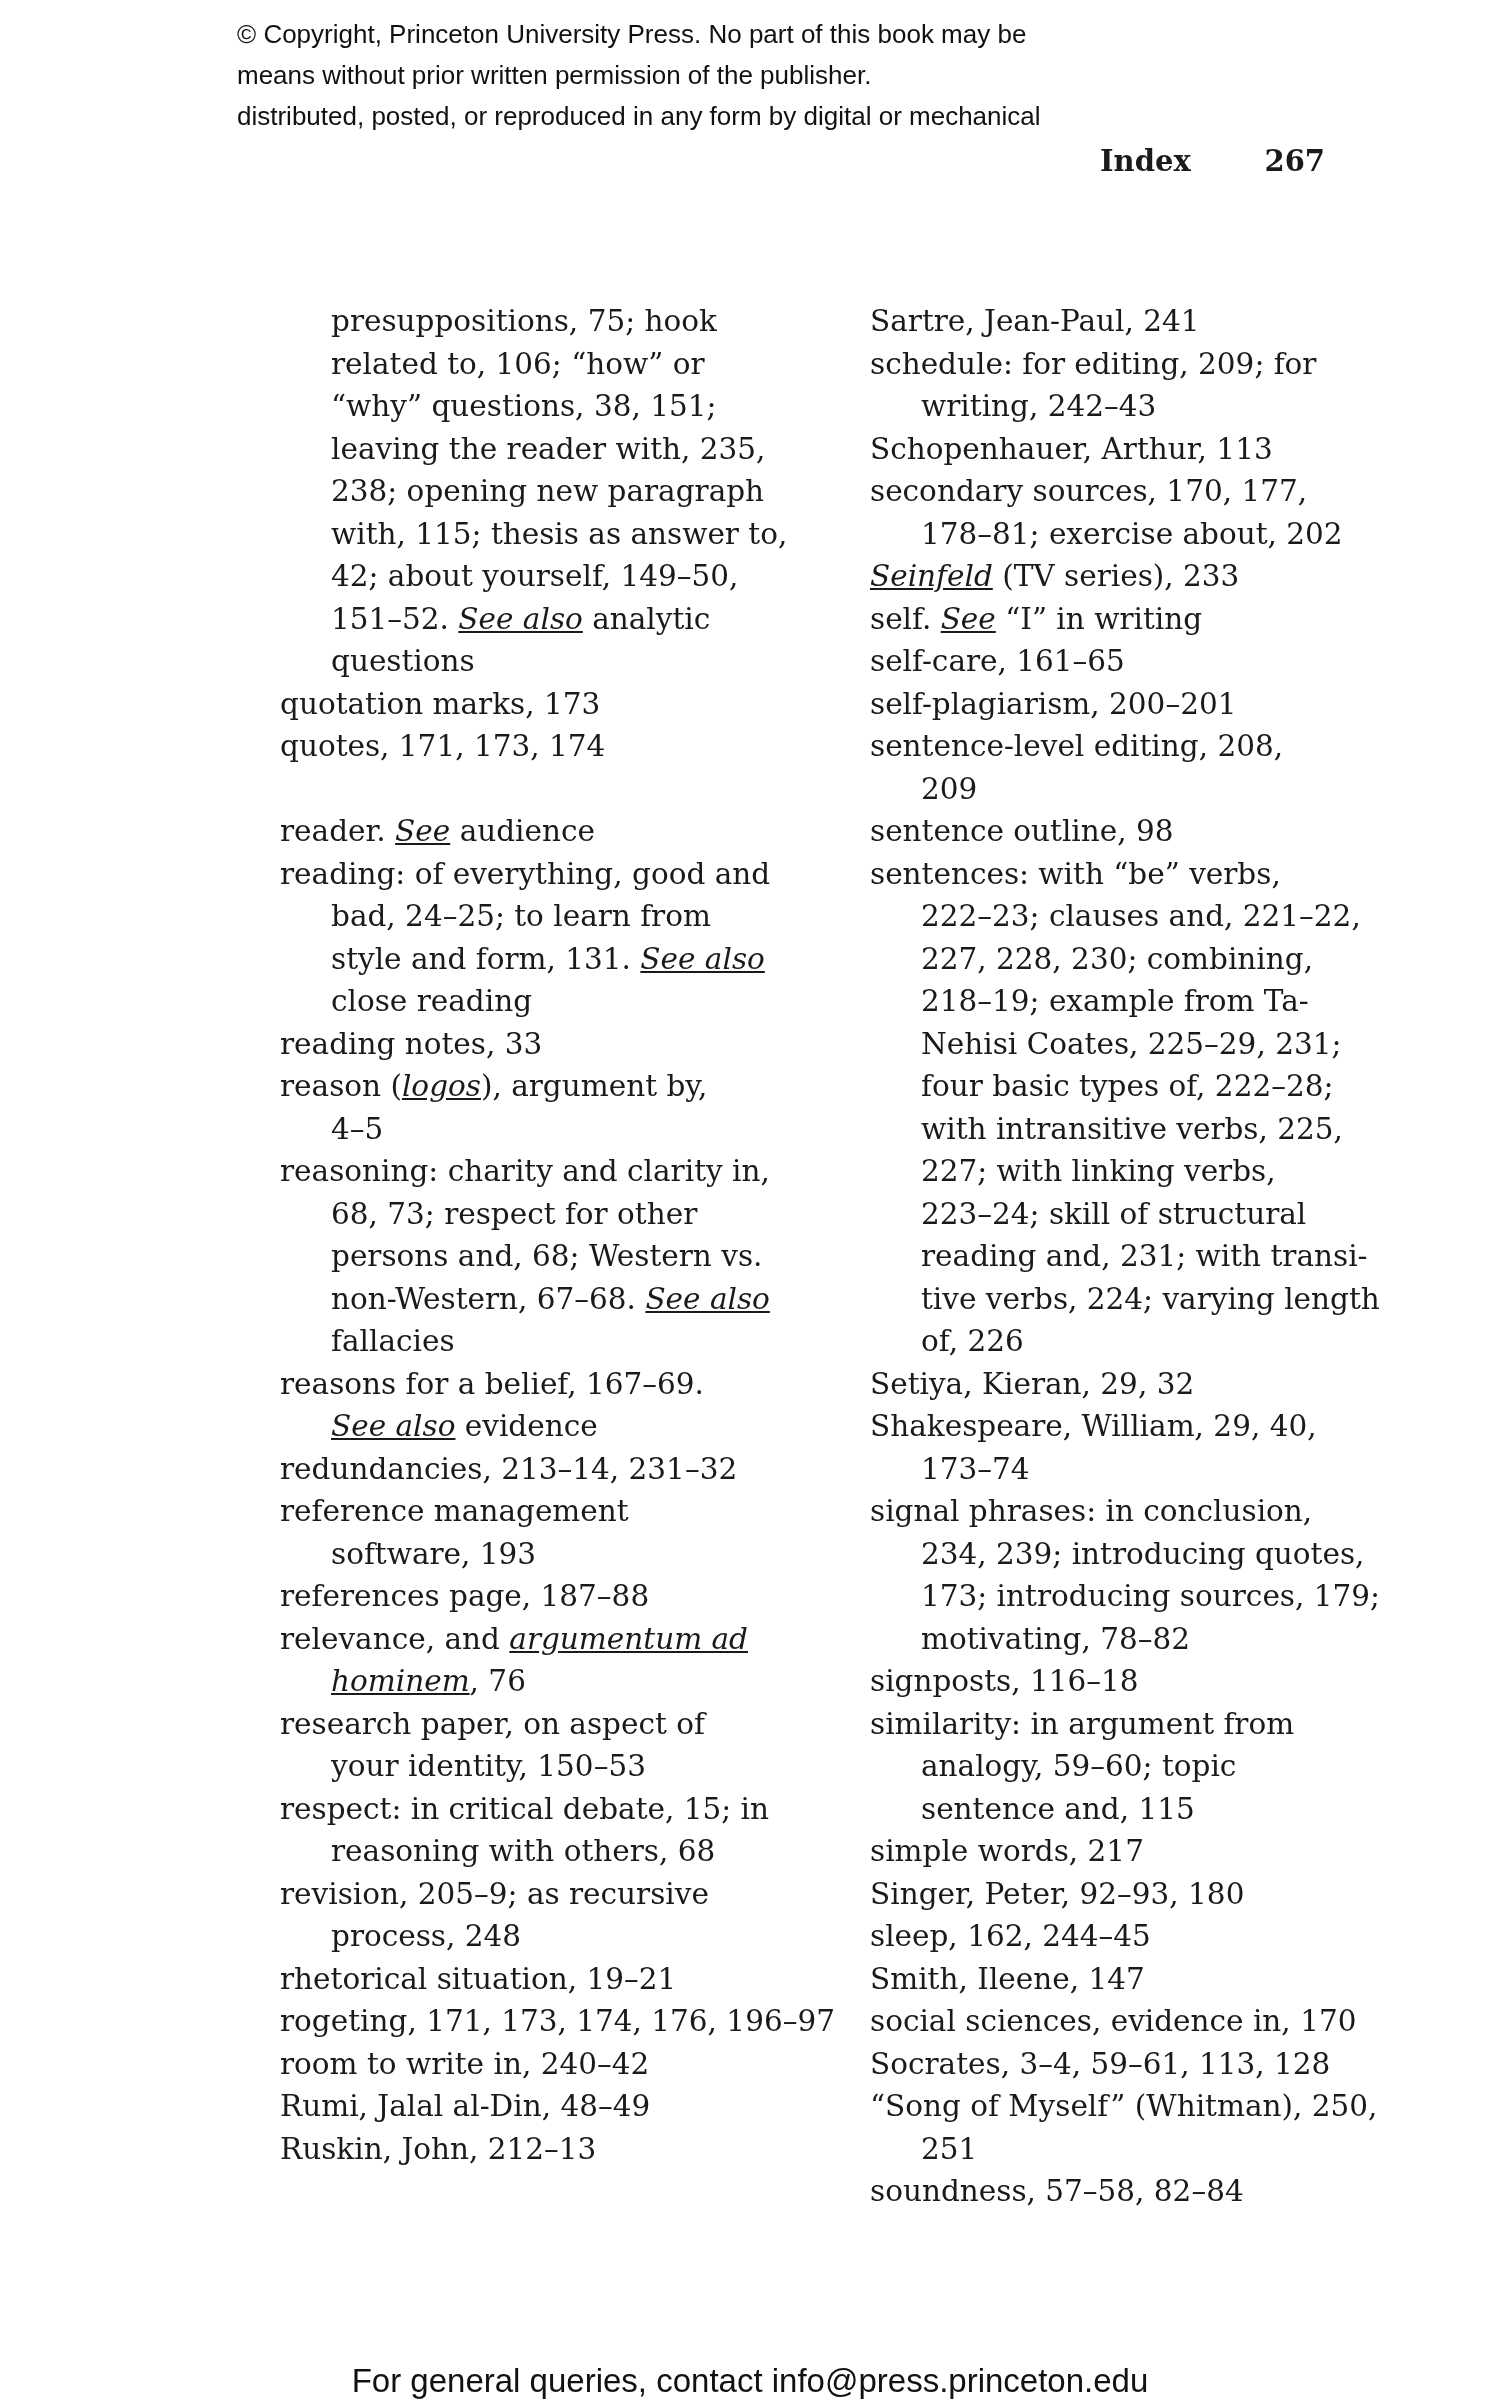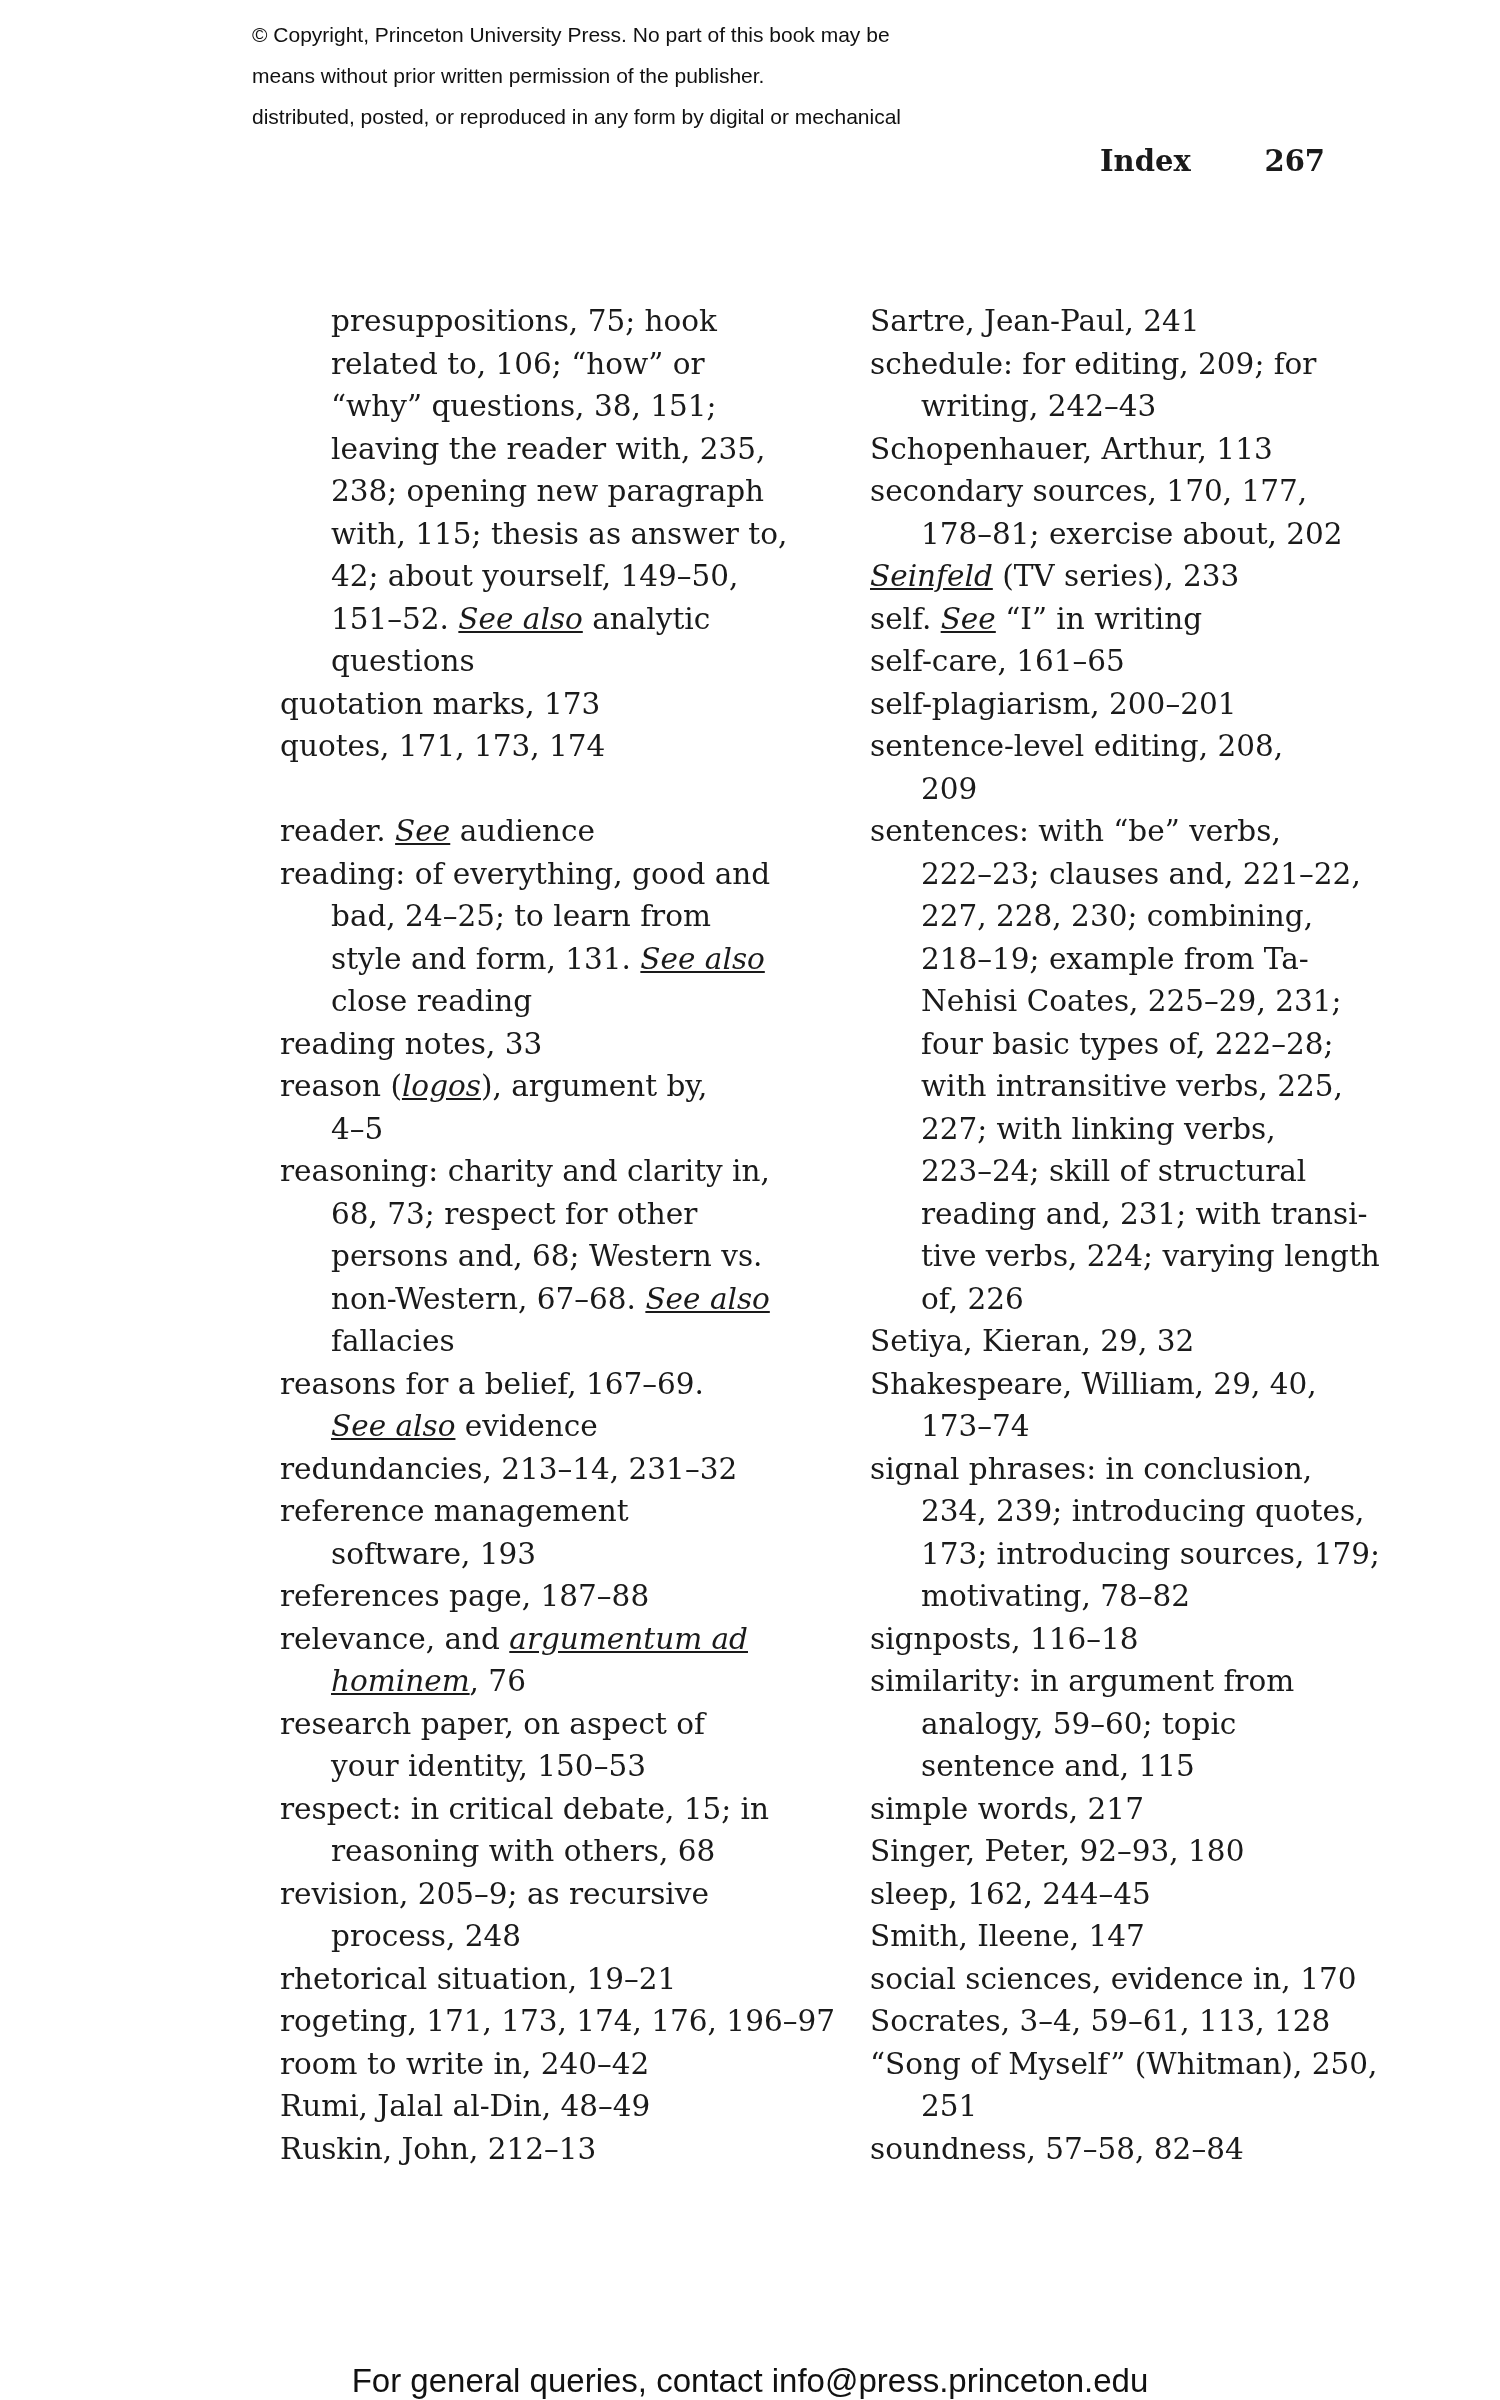--- a/index.html
+++ b/index.html
@@ -1,19 +1,19 @@
 <!DOCTYPE html>
 <html><head>
 <meta charset="utf-8">
 <style>
   html, body { margin: 0; padding: 0; background: #ffffff; }
   body { width: 1500px; height: 2400px; position: relative; overflow: hidden; color: #1a1a1a; }
   .copyright {
-    position: absolute; left: 252px; top: 14px; width: 1160px;
-    font-family: "Liberation Sans", sans-serif; font-size: 21px; line-height: 41px;
+    position: absolute; left: 237px; top: 14px; width: 1160px;
+    font-family: "Liberation Sans", sans-serif; font-size: 26px; line-height: 41px;
     color: #111;
   }
   .running-head {
     position: absolute; top: 144px; left: 1100px; width: 225px;
     font-family: "DejaVu Serif", "Liberation Serif", serif; font-weight: bold;
     font-size: 29px; color: #1a1a1a; display: flex; justify-content: space-between;
   }
   .column {
     position: absolute; top: 300px;
     font-family: "DejaVu Serif", "Liberation Serif", serif; font-size: 29.5px;
@@ -97,20 +97,21 @@
     <div class="line ind">writing, 242–43</div>
     <div class="line noind">Schopenhauer, Arthur, 113</div>
     <div class="line noind">secondary sources, 170, 177,</div>
     <div class="line ind">178–81; exercise about, 202</div>
     <div class="line noind"><span></span><i>Seinfeld</i><span> (TV series), 233</span></div>
     <div class="line noind"><span>self. </span><i>See</i><span> “I” in writing</span></div>
     <div class="line noind">self-care, 161–65</div>
     <div class="line noind">self-plagiarism, 200–201</div>
     <div class="line noind">sentence-level editing, 208,</div>
     <div class="line ind">209</div>
+    <div class="line noind">sentence outline, 98</div>
     <div class="line noind">sentences: with “be” verbs,</div>
     <div class="line ind">222–23; clauses and, 221–22,</div>
     <div class="line ind">227, 228, 230; combining,</div>
     <div class="line ind">218–19; example from Ta-</div>
     <div class="line ind">Nehisi Coates, 225–29, 231;</div>
     <div class="line ind">four basic types of, 222–28;</div>
     <div class="line ind">with intransitive verbs, 225,</div>
     <div class="line ind">227; with linking verbs,</div>
     <div class="line ind">223–24; skill of structural</div>
     <div class="line ind">reading and, 231; with transi-</div>

